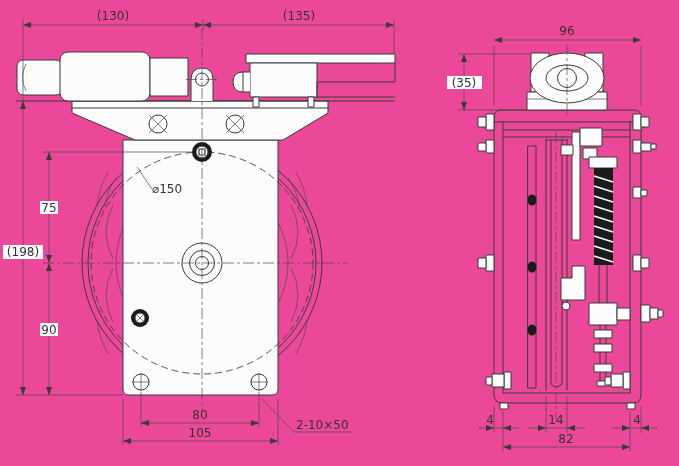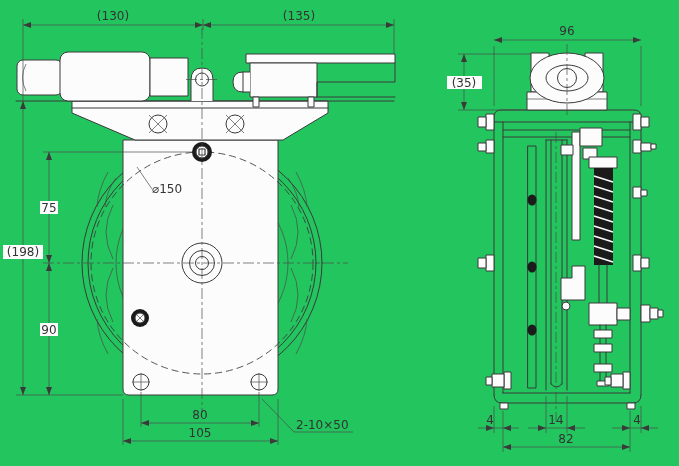--- a/index.html
+++ b/index.html
@@ -1,16 +1,16 @@
 <!DOCTYPE html>
 <html><head>
 <meta charset="utf-8">
 <style>
   html,body{margin:0;padding:0;background:#fcfcfc;}
-  .stage{width:679px;height:466px;position:relative;background:#22c55e;overflow:hidden;
+  .stage{width:679px;height:466px;position:relative;background:#ec4899;overflow:hidden;
          font-family:"DejaVu Sans",sans-serif;}
   svg{display:block}
   
   .ln{stroke:#3a3a3a;fill:none;stroke-width:1;stroke-linecap:round;stroke-linejoin:round}
   .thin{stroke:#4a4a4a;fill:none;stroke-width:0.7}
   .fil{stroke:#3a3a3a;fill:#fcfcfc;stroke-width:1;stroke-linejoin:round}
   .blk{fill:#1b1b1b;stroke:none}
   .arr{fill:#3a3a3a;stroke:none}
   .cl{stroke:#4a4a4a;fill:none;stroke-width:0.7;stroke-dasharray:11 3 3 3}
   .dsh{stroke:#3a3a3a;fill:none;stroke-width:0.85;stroke-dasharray:7 4}

